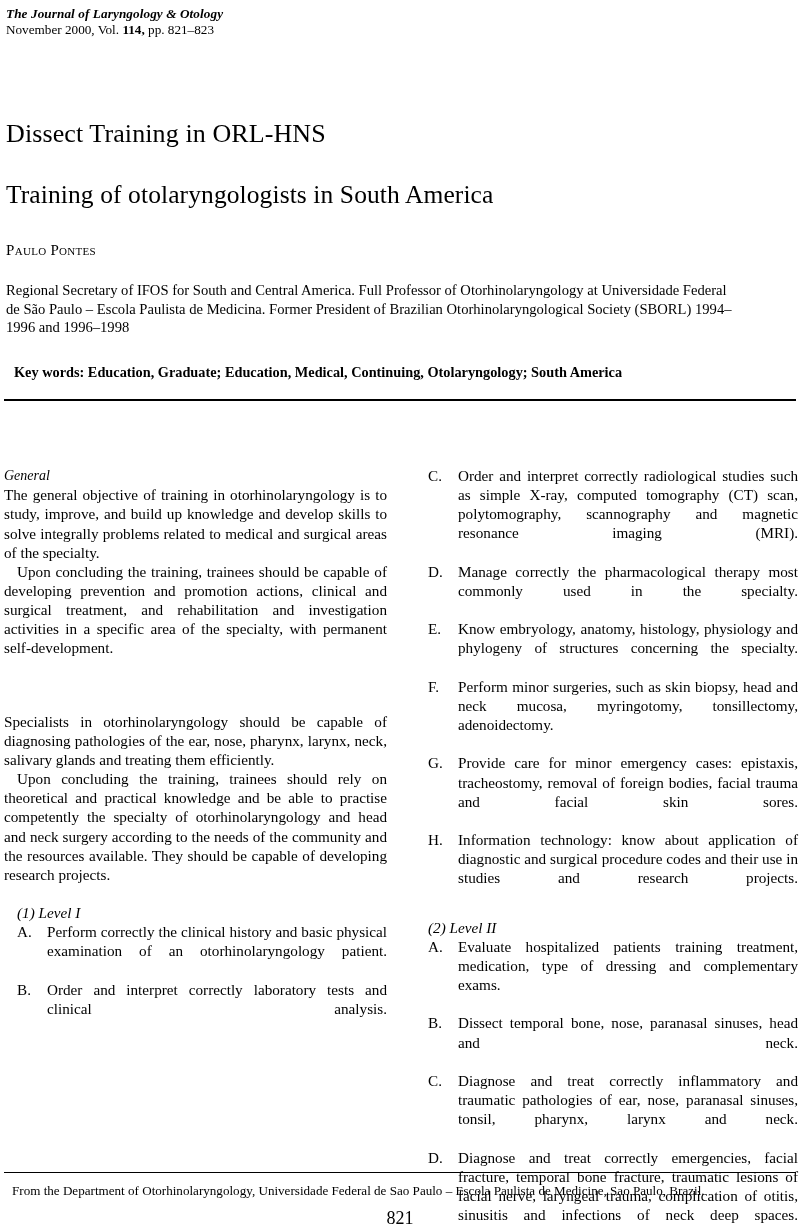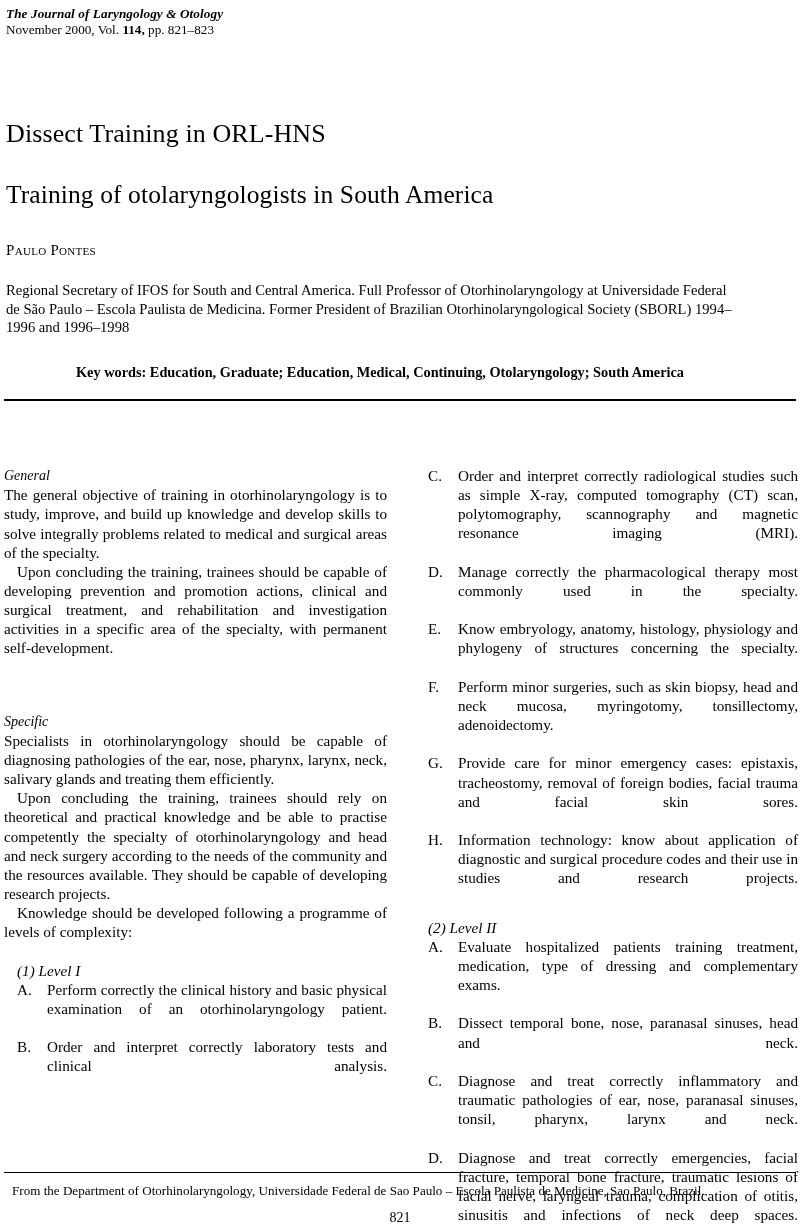--- a/index.html
+++ b/index.html
@@ -65,25 +65,24 @@
   
   .affiliation {
     margin: 22px 0 0 2px;
     width: 726px;
     font-size: 14.6px;
     line-height: 18.6px;
   }
 
   
   .keywords {
-    margin: 26px 0 0 16px;
+    margin: 26px 0 0 10px;
     font-size: 14.3px;
     line-height: 18px;
     font-weight: bold;
-    text-align: center;
   }
   .keywords .kw-label { font-weight: bold; }
 
   .rule-thick {
     margin: 18px 0 0 0;
     width: 792px;
     border: 0;
     border-top: 2.2px solid #000;
     height: 0;
   }
@@ -184,21 +183,21 @@
     font-size: 13.1px;
     line-height: 16px;
     margin-left: 8px;
   }
   .folio {
     position: absolute;
     left: 0;
     top: 1210px;
     width: 800px;
     text-align: center;
-    font-size: 14px;
+    font-size: 18px;
     line-height: 16px;
   }
 </style>
 </head>
 <body>
 
 <div class="page">
 
   <div class="runhead">
     <div class="journal">The Journal of Laryngology &amp; Otology</div>
@@ -218,24 +217,22 @@
 
   <div class="columns">
 
     <div class="col left">
       <h3 class="sub-head">General</h3>
       <p class="para">The general objective of training in otorhinolaryngology is to study, improve, and build up knowledge and develop skills to solve integrally problems related to medical and surgical areas of the specialty.</p>
       <p class="para indent">Upon concluding the training, trainees should be capable of developing prevention and promotion actions, clinical and surgical treatment, and rehabilitation and investigation activities in a specific area of the specialty, with permanent self-development.</p>
 
       <div class="spacer-lg"></div>
 
-      <h3 class="sub-head">Specific</h3>
       <p class="para">Specialists in otorhinolaryngology should be capable of diagnosing pathologies of the ear, nose, pharynx, larynx, neck, salivary glands and treating them efficiently.</p>
       <p class="para indent">Upon concluding the training, trainees should rely on theoretical and practical knowledge and be able to practise competently the specialty of otorhinolaryngology and head and neck surgery according to the needs of the community and the resources available. They should be capable of developing research projects.</p>
-      <p class="para indent">Knowledge should be developed following a programme of levels of complexity:</p>
 
       <div class="spacer-sm"></div>
 
       <div class="level-head">(1) Level I</div>
       <ol class="alpha">
         <li>
           <span class="marker">A.</span>
           <span class="txt">Perform correctly the clinical history and basic physical examination of an otorhinolaryngology patient.</span>
         </li>
         <li>

